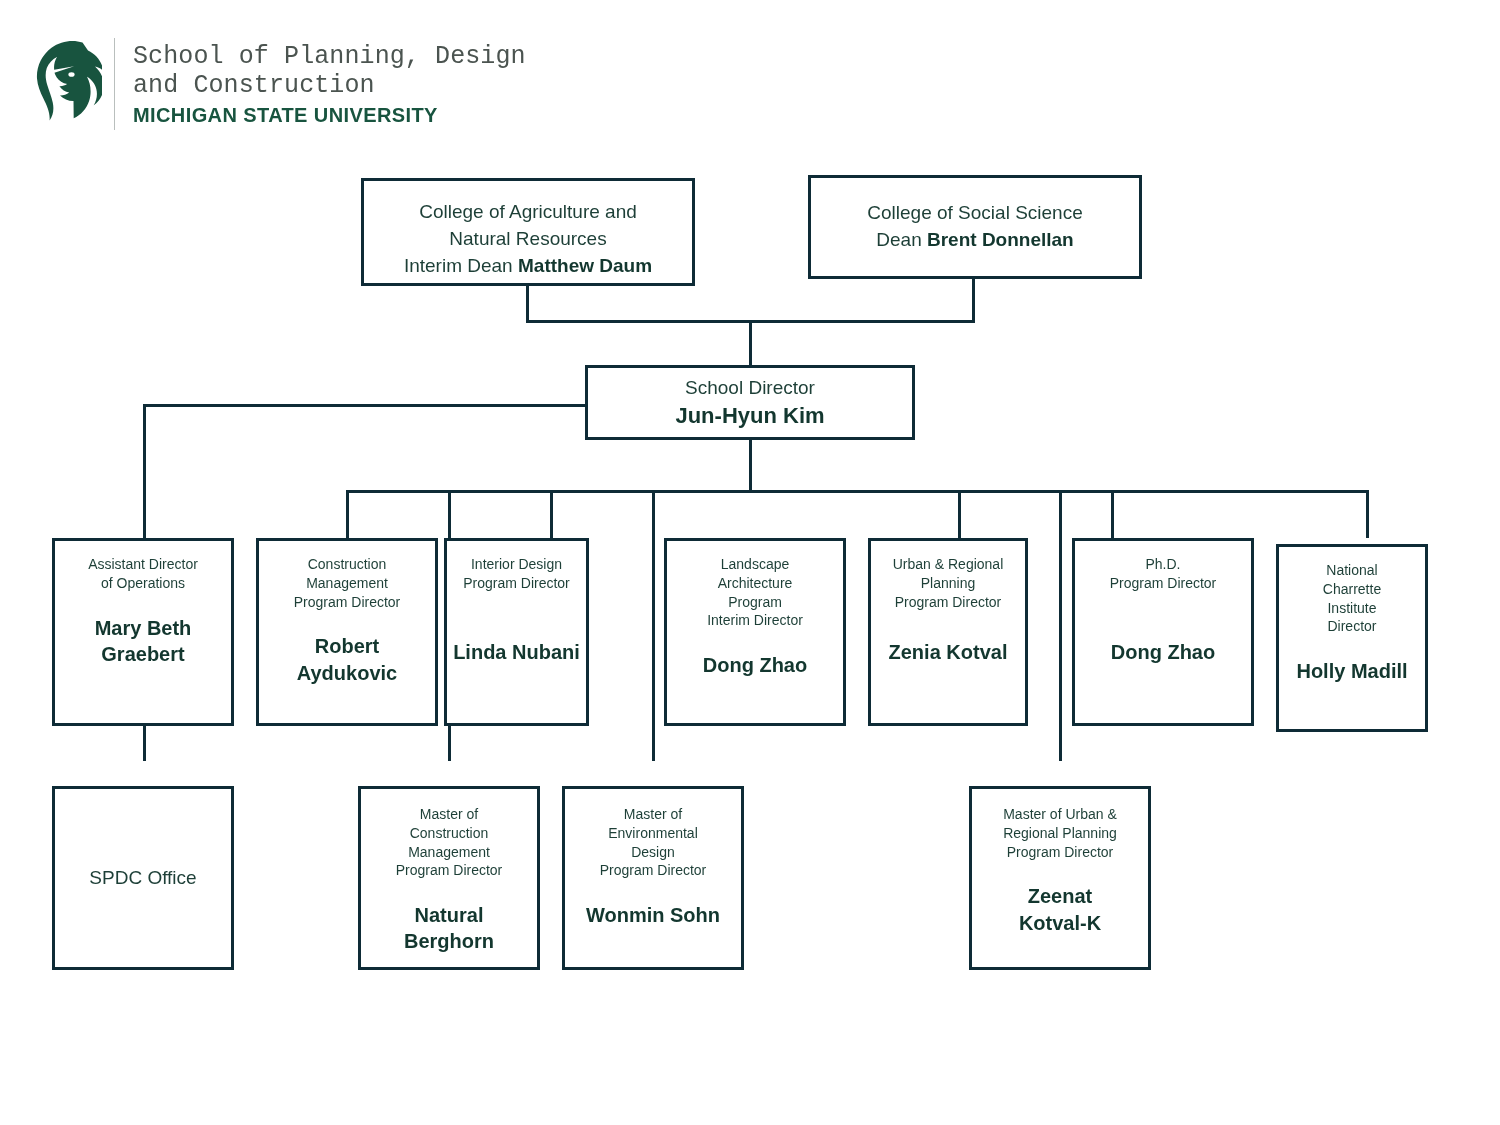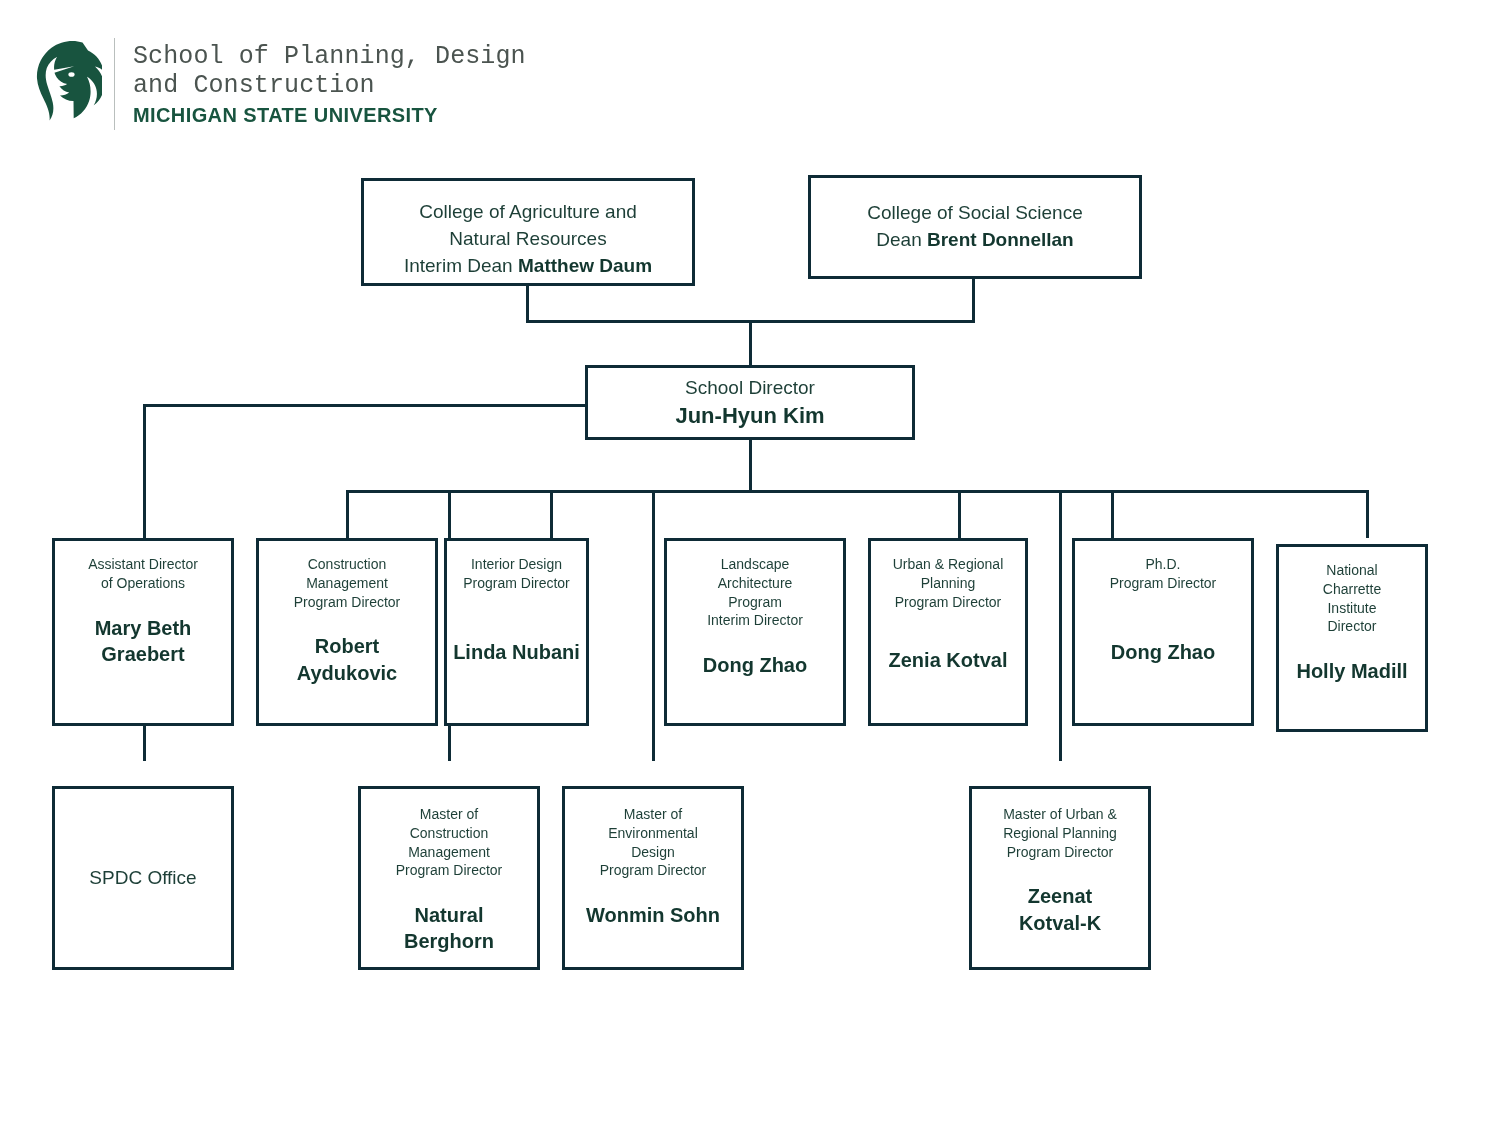--- a/index.html
+++ b/index.html
@@ -193,21 +193,21 @@
 Architecture
 Program
 Interim Director</div>
     <div class="person">Dong Zhao</div>
   </div>
 
   <div class="node r3" style="left:868px; top:538px; width:160px; height:188px;">
     <div class="title">Urban &amp; Regional
 Planning
 Program Director</div>
-    <div class="person" style="margin-top:36px;">Zenia Kotval</div>
+    <div class="person" style="margin-top:28px;">Zenia Kotval</div>
   </div>
 
   <div class="node r3" style="left:1072px; top:538px; width:182px; height:188px;">
     <div class="title">Ph.D.
 Program Director</div>
     <div class="person" style="margin-top:46px;">Dong Zhao</div>
   </div>
 
   <div class="node r3" style="left:1276px; top:506px; width:152px; height:188px;margin-top:38px;">
     <div class="title">National

